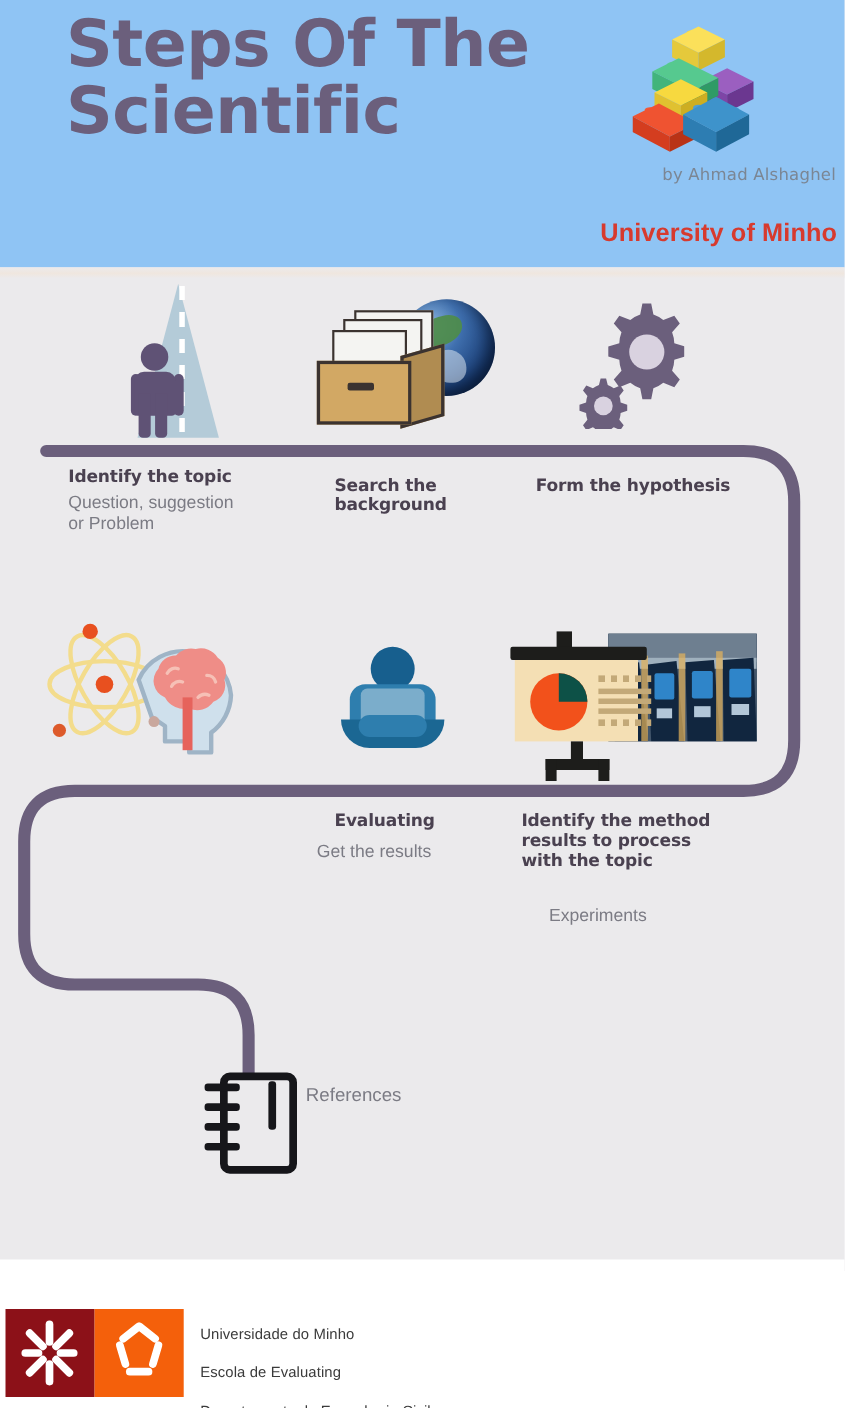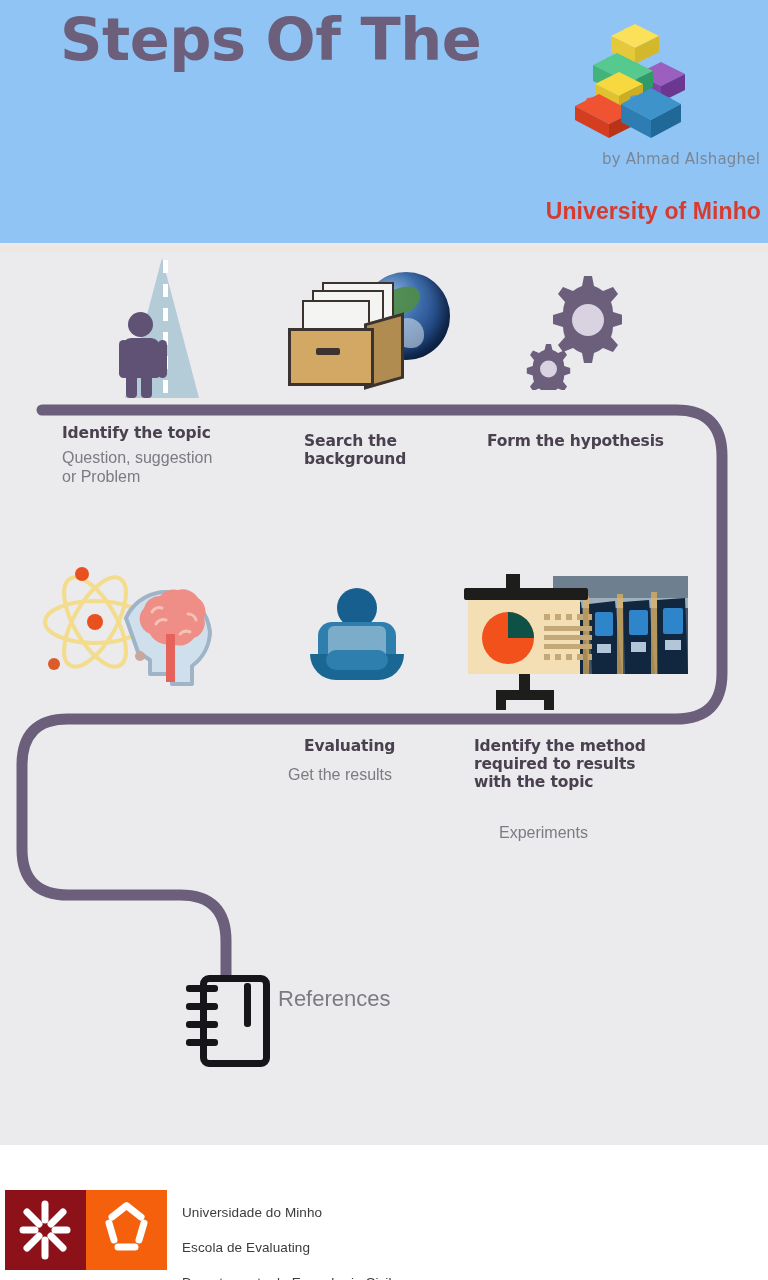--- a/index.html
+++ b/index.html
@@ -267,21 +267,21 @@
     position: absolute;
     color: #7b7b84;
     font-family: "Liberation Sans", sans-serif;
     font-size: 16px;
     line-height: 1.18;
   }
   .label-ref {
     position: absolute;
     color: #7b7b84;
     font-family: "Liberation Sans", sans-serif;
-    font-size: 22px;
+    font-size: 17px;
   }
 
   
   #footer {
     position: absolute;
     left: 0;
     top: 1145px;
     width: 768px;
     height: 135px;
     background: #ffffff;
@@ -307,20 +307,21 @@
 </style>
 </head>
 <body>
 
 <div id="page">
 
   <div id="header">
 
     <div id="title">
       <div>Steps Of The</div>
+      <div>Scientific</div>
     </div>
 
     <div id="lego">
       <svg width="120" height="122" viewBox="0 0 120 122">
 
         <g>
           <polygon points="62,52 86,40 110,52 86,64" fill="#9b5fc0"></polygon>
           <polygon points="62,52 86,64 86,80 62,68" fill="#7e45a6"></polygon>
           <polygon points="86,64 110,52 110,68 86,80" fill="#6b3790"></polygon>
         </g>
@@ -502,21 +503,21 @@
     <div class="board-stand" style="left:36px; top:120px; width:10px; height:20px;"></div>
     <div class="board-stand" style="left:84px; top:120px; width:10px; height:20px;"></div>
   </div>
 
 
   <div class="label-main" style="left:304px; top:738px; width:180px;">Evaluating</div>
   <div class="label-sub" style="left:288px; top:766px; width:200px;">Get the results</div>
 
   <div class="label-main" style="left:474px; top:738px; width:220px;">
     <span>Identify the method</span><br>
-    <span>required to results</span><br>
+    <span>results to process</span><br>
     <span>with the topic</span>
   </div>
   <div class="label-sub" style="left:499px; top:800px; width:200px;margin-top:24px;">Experiments</div>
 
   <div class="icon-box" style="left:186px; top:975px; width:86px; height:86px;">
     <div class="nb-body" style="left:14px; top:0; width:56px; height:78px;"></div>
     <div class="nb-inner" style="left:58px; top:8px; height:44px;"></div>
     <div class="nb-ring" style="left:0px; top:10px; width:32px;"></div>
     <div class="nb-ring" style="left:0px; top:28px; width:32px;"></div>
     <div class="nb-ring" style="left:0px; top:46px; width:32px;"></div>

